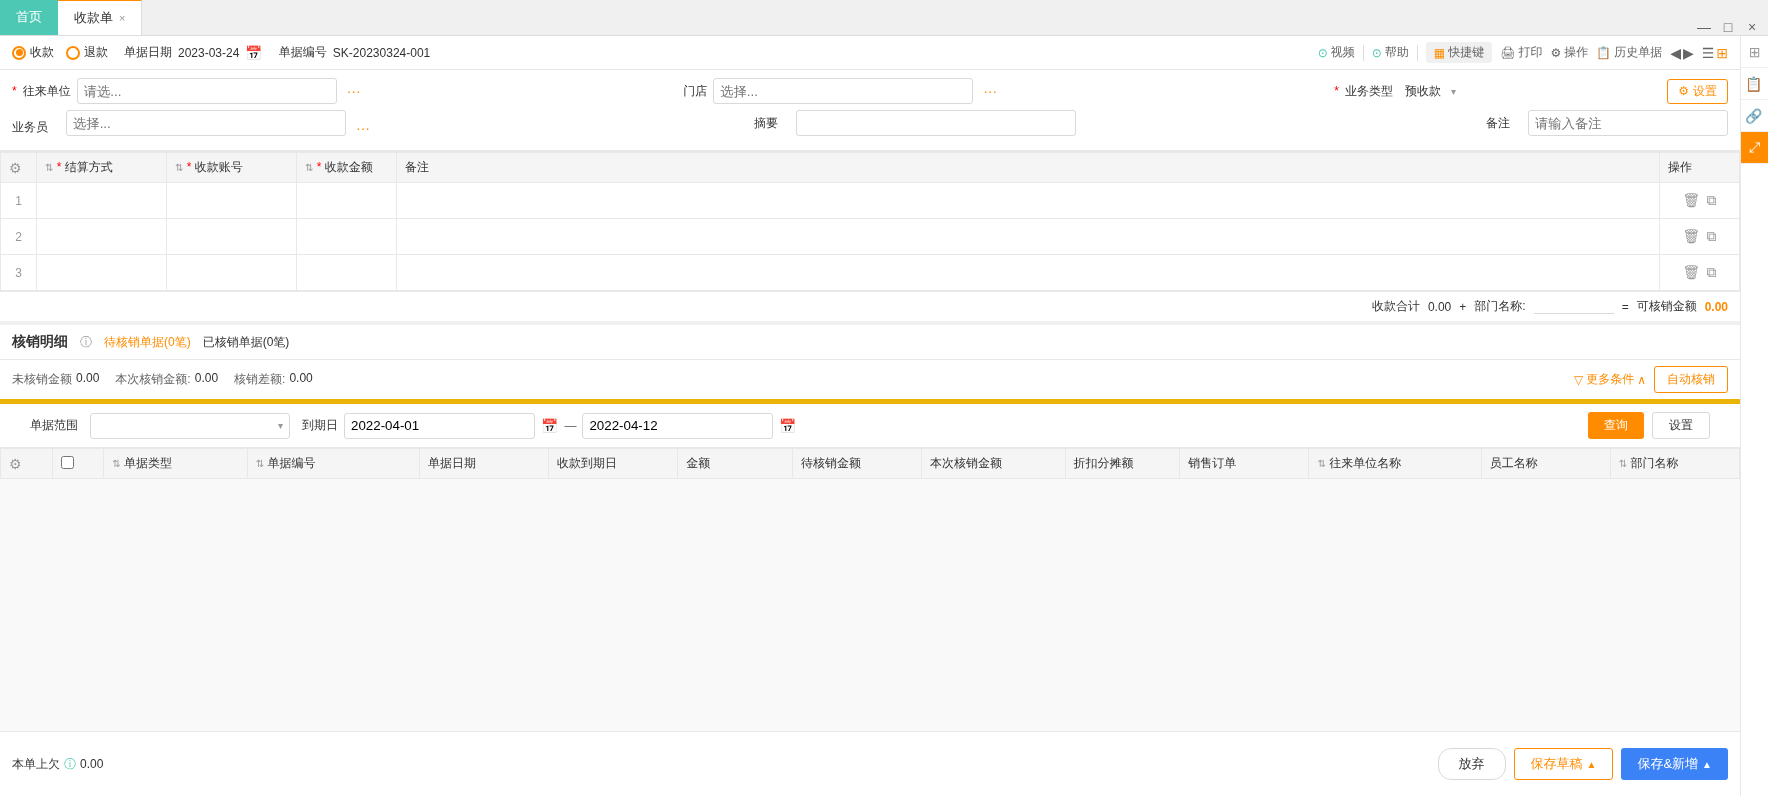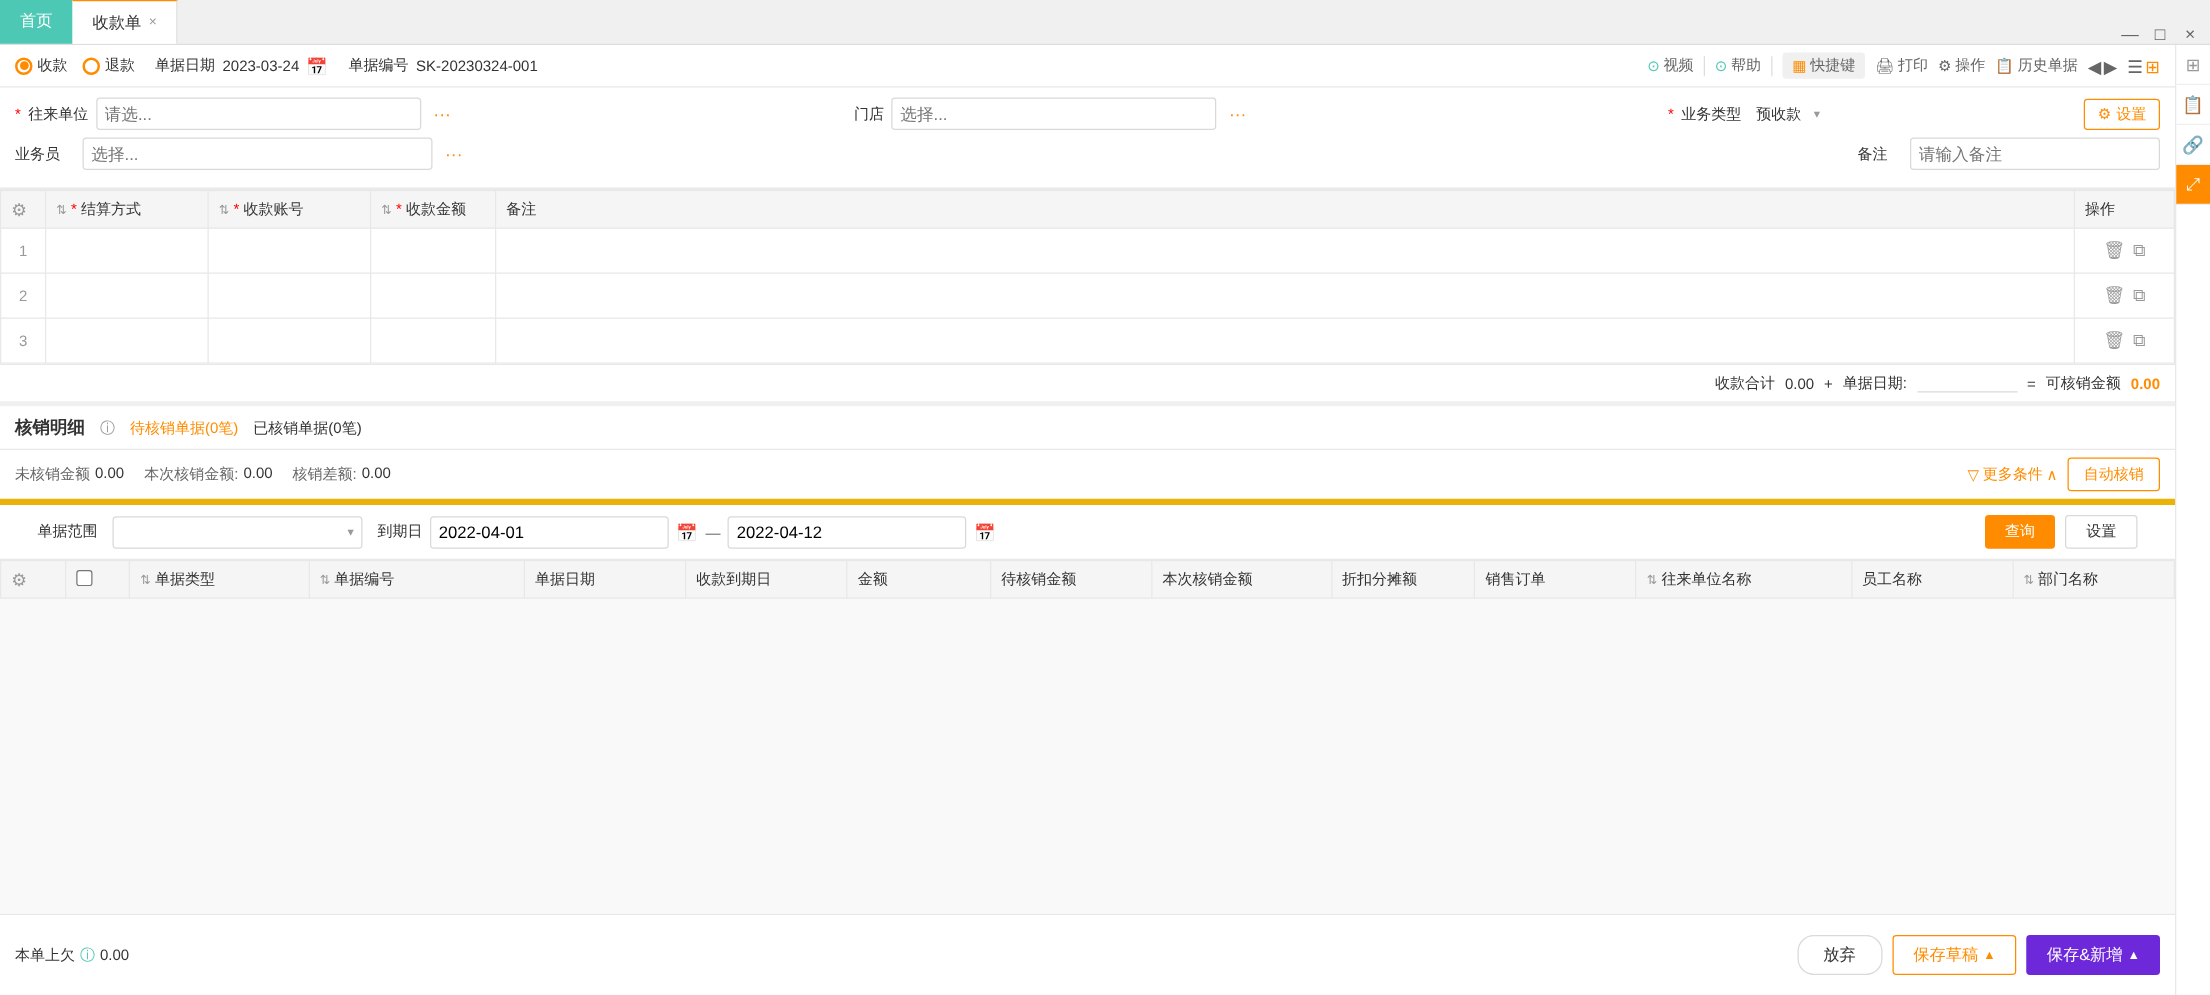--- a/index.html
+++ b/index.html
@@ -137,21 +137,21 @@
     
     .bottom-bar {
       display: flex; align-items: center; padding: 16px 12px;
       border-top: 1px solid #e8e8e8; background: #fff; gap: 12px;
     }
     .bottom-stat { display: flex; align-items: center; gap: 4px; color: #333; }
     .bottom-stat .info-icon { color: #4dc8b4; }
     .btn-group { margin-left: auto; display: flex; gap: 8px; }
     .btn-abandon { background: #fff; border: 1px solid #d9d9d9; color: #333; border-radius: 13px; padding: 6px 20px; cursor: pointer; font-size: 13px; }
     .btn-save-draft { background: #fff; border: 1px solid #ff8c00; color: #ff8c00; border-radius: 3px; padding: 6px 16px; cursor: pointer; font-size: 13px; display: flex; align-items: center; gap: 4px; }
-    .btn-save-new { background: #6d28d9; color: #fff; border: none; border-radius: 3px; padding: 6px 16px; cursor: pointer; font-size: 13px; display: flex; align-items: center; gap: 4px; }
+    .btn-save-new { background: #3b82f6; color: #fff; border: none; border-radius: 3px; padding: 6px 16px; cursor: pointer; font-size: 13px; display: flex; align-items: center; gap: 4px; }
     .btn-arrow { font-size: 10px; }
 
     
     .right-sidebar {
       position: fixed; right: 0; top: 36px; width: 28px;
       display: flex; flex-direction: column; align-items: center; gap: 0;
       background: #fff; border-left: 1px solid #e8e8e8; height: calc(796px - 36px);
     }
     .sidebar-icon { width: 28px; height: 32px; display: flex; align-items: center; justify-content: center; cursor: pointer; color: #999; font-size: 14px; border-bottom: 1px solid #f0f0f0; }
     .sidebar-icon.active { background: #ff8c00; color: #fff; }
@@ -268,27 +268,31 @@
       </div>
       <div class="field-spacer"></div>
       <button class="setting-btn">
         <span>⚙</span>
         <span>设置</span>
       </button>
     </div>
 
     <div class="form-row">
 
-      <div class="form-field" style="width: 400px;">
+      <div class="form-field" style="width: 400px; align-items: flex-end;">
         <span class="form-label">业务员</span>
         <input class="form-input form-input-wide" type="text" style="width: 280px; margin-left: 12px; color: rgb(204, 204, 204);" placeholder="选择...">
         <span class="more-btn">···</span>
       </div>
       <div class="field-spacer"></div>
 
+      <div class="form-field" style="margin-left: 30px; width: 380px;">
+        <span class="form-label">摘要</span>
+        <input class="form-input" type="text" style="width: 280px; margin-left: 12px;">
+      </div>
       <div class="field-spacer"></div>
 
       <div class="form-field" style="margin-left: 40px;">
         <span class="form-label">备注</span>
         <input class="form-input" type="text" style="width: 200px; margin-left: 12px; color: rgb(204, 204, 204);" placeholder="请输入备注">
       </div>
     </div>
   </div>
 
   <div class="table-container">
@@ -362,21 +366,21 @@
           </td>
         </tr>
       </tbody>
     </table>
   </div>
 
   <div class="summary-row">
     <span class="summary-label">收款合计</span>
     <span class="summary-value">0.00</span>
     <span class="summary-label">+</span>
-    <span class="summary-label">单据日期:</span>
+    <span class="summary-label">部门名称:</span>
     <input class="summary-input" type="text" style="">
     <span class="summary-eq">=</span>
     <span class="summary-label">可核销金额</span>
     <span class="summary-orange">0.00</span>
   </div>
 
   <div class="writeoff-section">
 
     <div class="writeoff-header">
       <span class="writeoff-title">核销明细</span>

